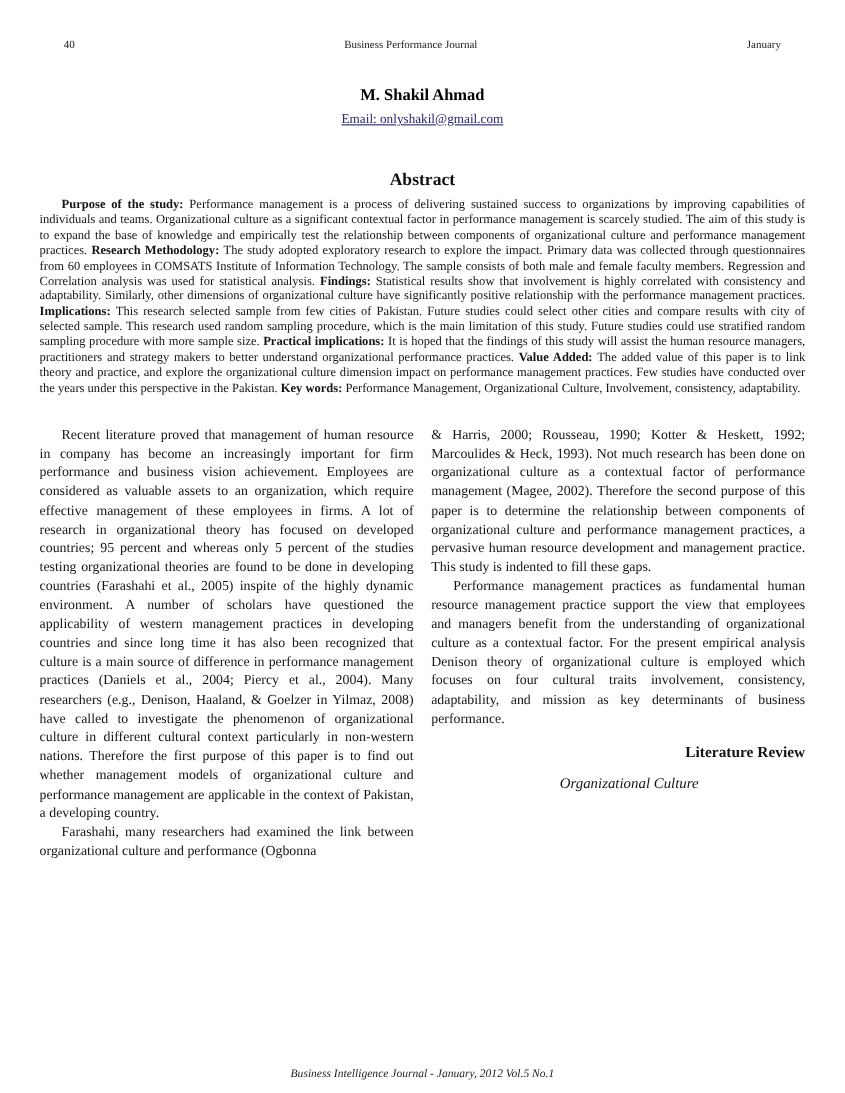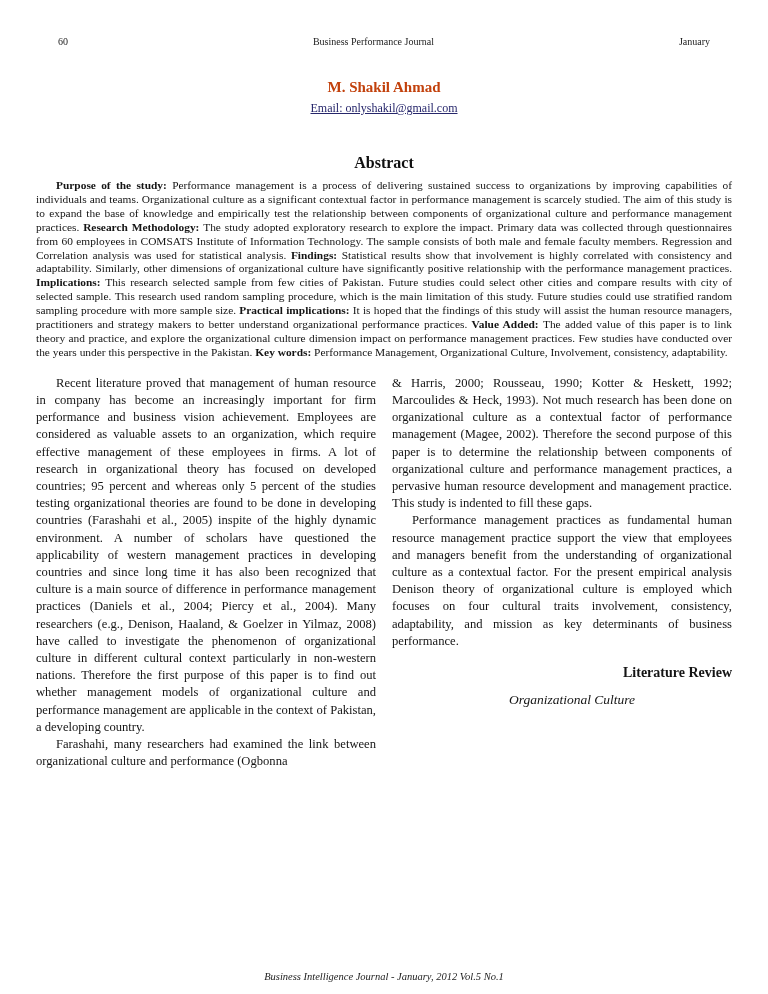--- a/index.html
+++ b/index.html
@@ -31,21 +31,21 @@
     font-size: 23px;
     line-height: 30px;
     font-weight: bold;
     letter-spacing: 0.2px;
     color: #101010;
   }
   .author-block { margin-top: 32px; text-align: center; }
   .author-name {
     font-size: 15px;
     font-weight: bold;
-    color: #c2410c;
+    color: #000000;
   }
   .author-email {
     display: inline-block;
     margin-top: 5px;
     font-size: 12px;
     color: #26266b;
     text-decoration: underline;
     cursor: pointer;
   }
   .abstract-heading {
@@ -57,21 +57,21 @@
   }
   .abstract-text {
     margin-top: 7px;
     font-size: 11.4px;
     line-height: 13.9px;
     text-align: justify;
     text-indent: 20px;
     color: #141414;
   }
   .columns {
-    margin-top: 15px;
+    margin-top: 26px;
     display: flex;
     gap: 16px;
   }
   .col {
     flex: 1 1 0;
     font-size: 12.6px;
     line-height: 17.2px;
     text-align: justify;
   }
   .col p.body-p { margin: 0; }
@@ -99,21 +99,21 @@
     font-style: italic;
     color: #1b1b1b;
   }
 </style>
 </head>
 <body>
 
 <div class="page">
 
   <header class="page-header">
-    <span>60</span>
+    <span>40</span>
     <span>Business Performance Journal</span>
     <span>January</span>
   </header>
 
 
   <div class="author-block">
     <div class="author-name">M. Shakil Ahmad</div>
     <a class="author-email">Email: onlyshakil@gmail.com</a>
   </div>
 

